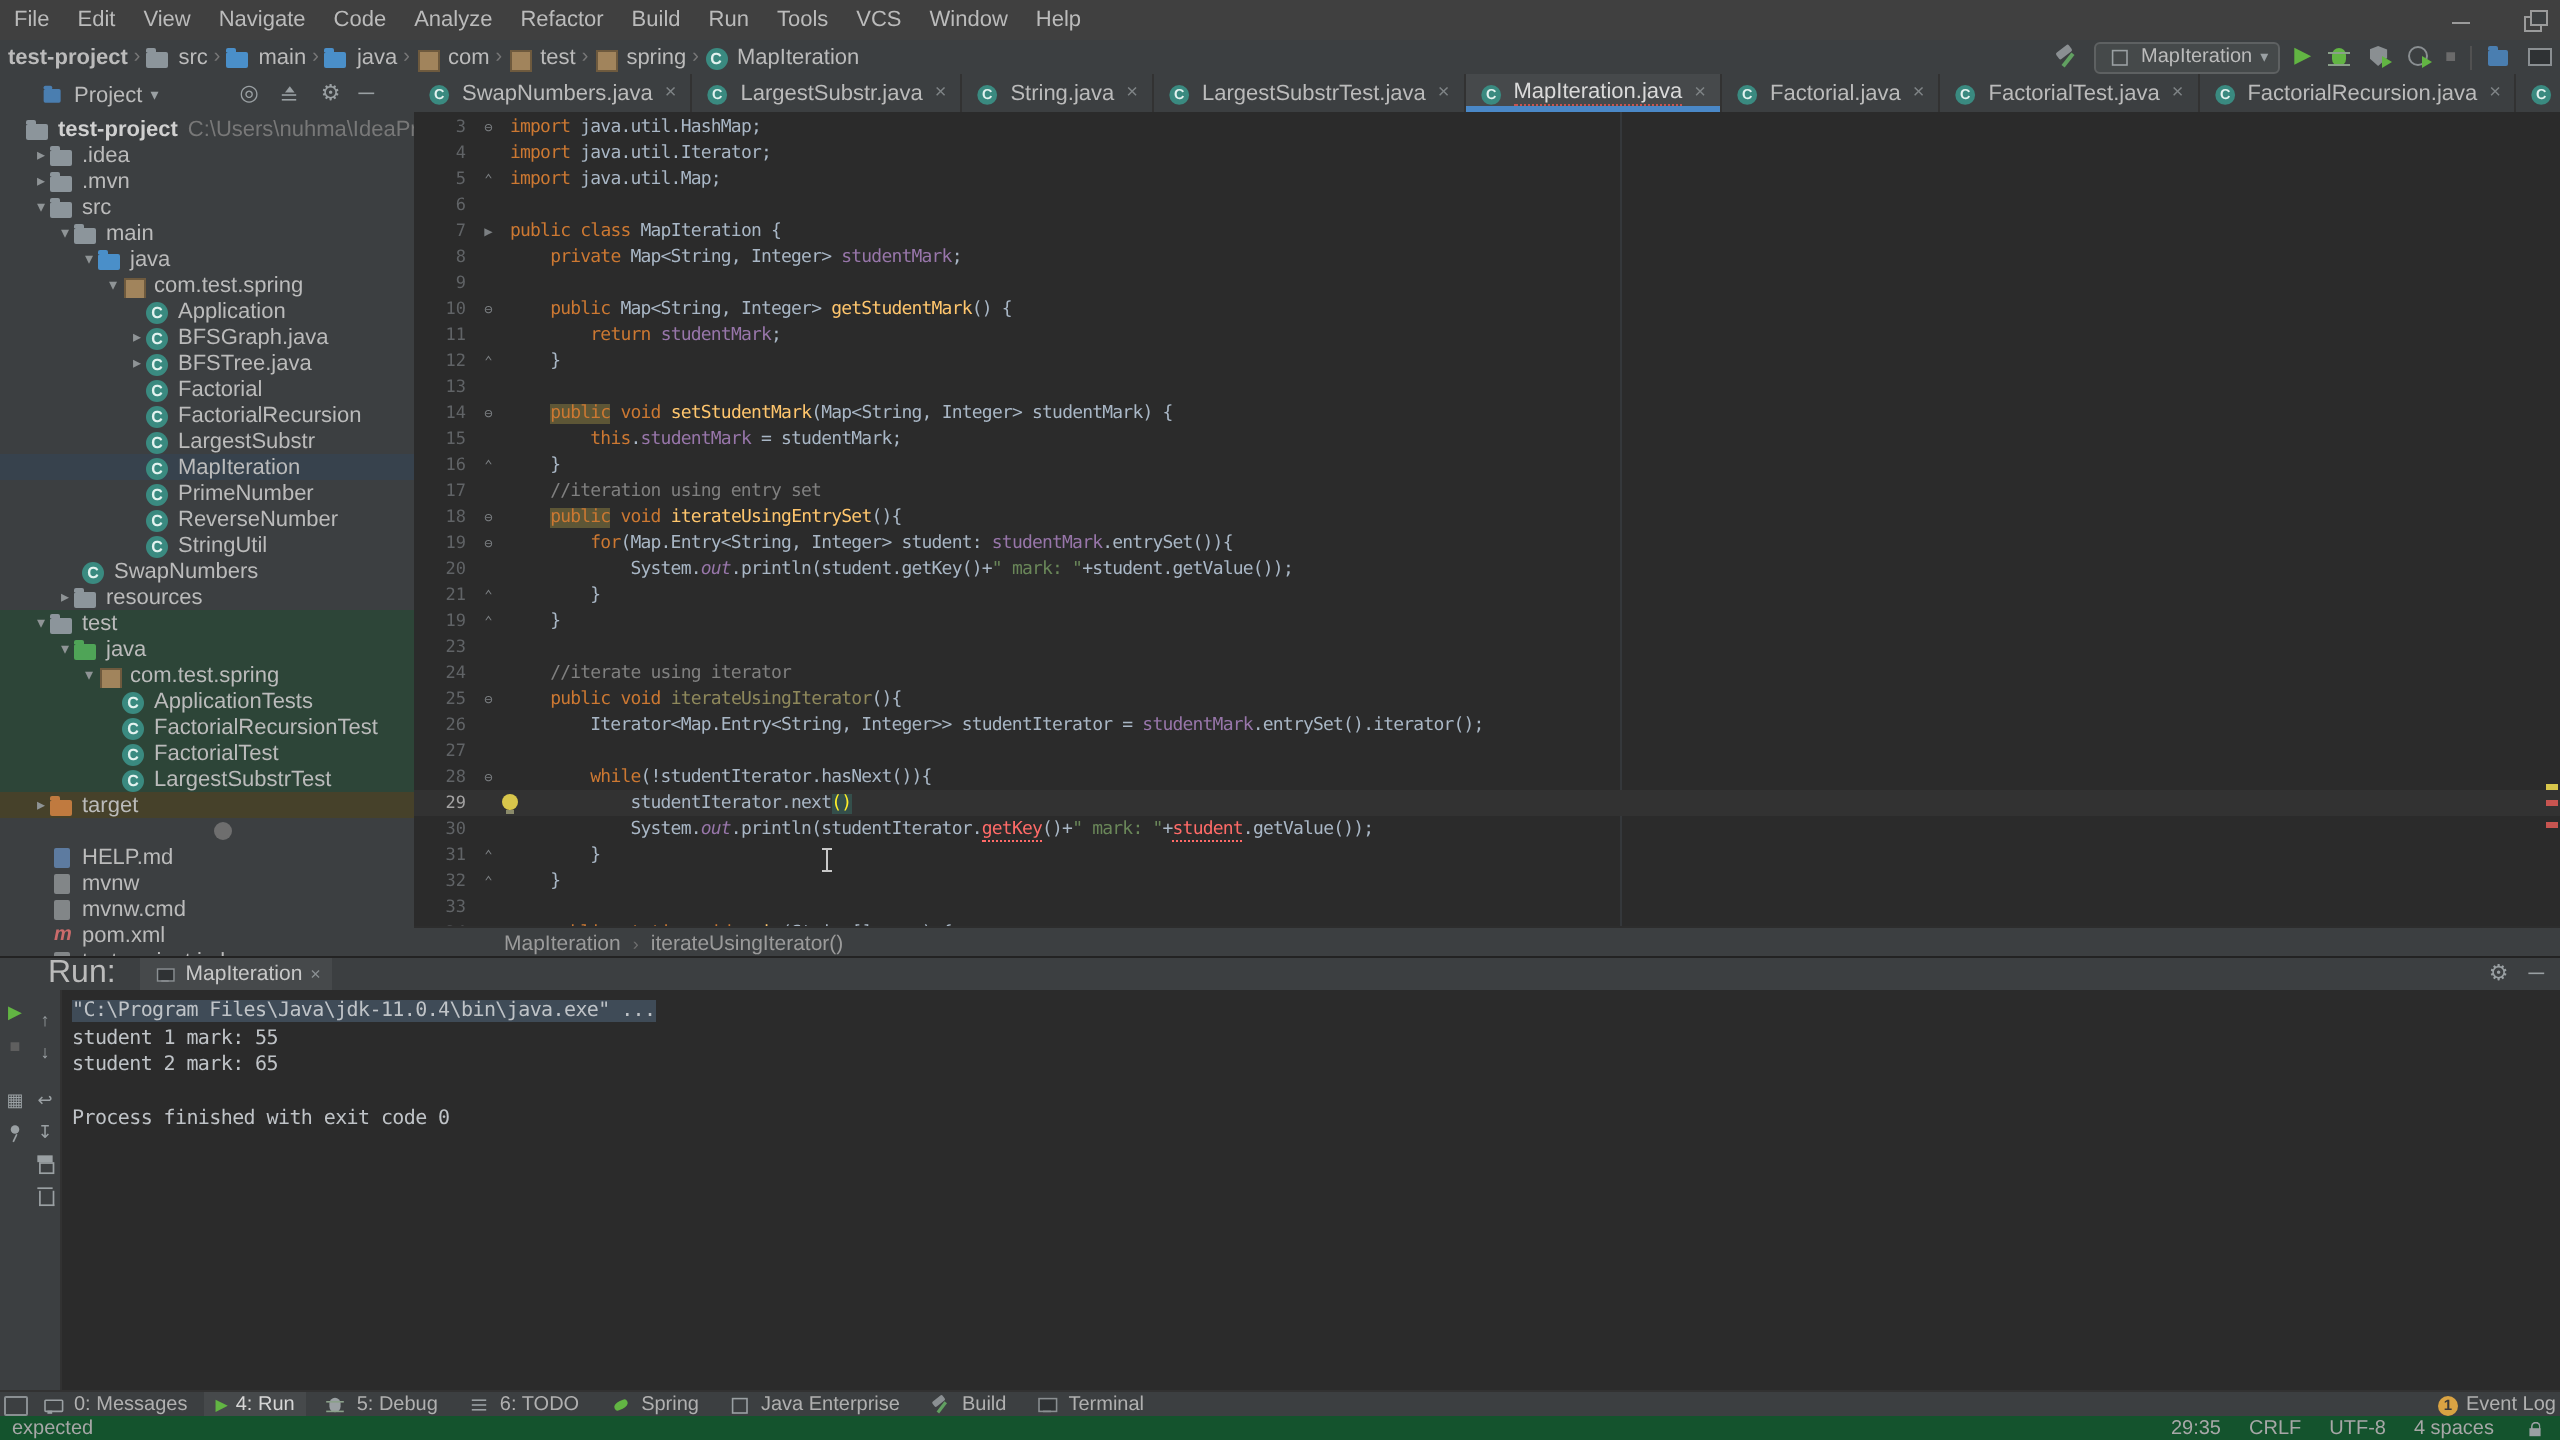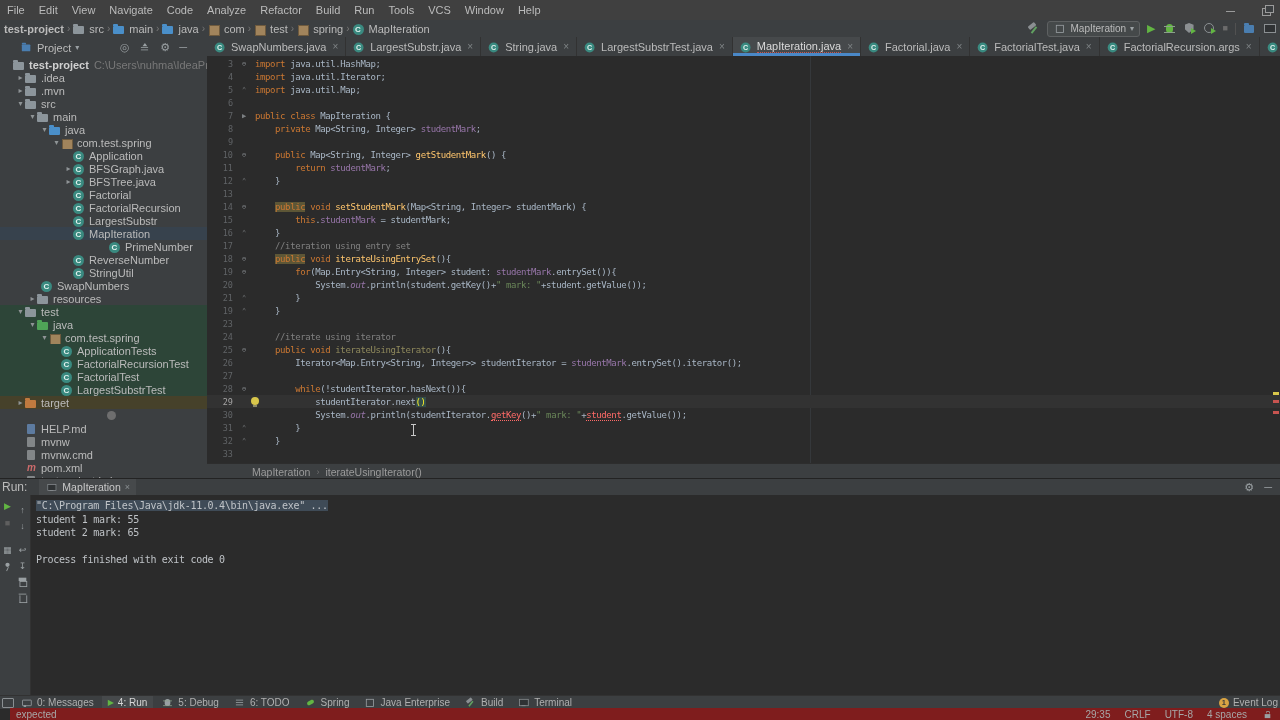--- a/index.html
+++ b/index.html
@@ -120,21 +120,21 @@
   #ibeam{position:absolute;left:203px;top:368px;width:7px;height:12px;}
   #ibeam::before{content:"";position:absolute;left:3px;top:1px;width:1px;height:10px;background:#c8c8c8;}
   #ibeam::after{content:"";position:absolute;left:1px;top:0;width:5px;height:1px;background:#c8c8c8;box-shadow:0 11px 0 #c8c8c8;}
 
   
   #ecrumbs{position:absolute;left:207px;top:463px;right:0;height:15px;background:#3c3f41;border-top:1px solid #2d2d2d;display:flex;align-items:center;padding-left:45px;gap:6px;color:#9b9b9b;font-size:10.5px;}
 
   
   #runpanel{position:absolute;left:0;top:478px;right:0;height:217px;background:#2b2b2b;border-top:1px solid #232323;}
   #runhead{position:absolute;left:0;top:0;right:0;height:16px;background:#3c3f41;display:flex;align-items:center;}
-  #runlabel{padding-left:2px;color:#bbbbbb;font-size:12px;}
+  #runlabel{padding-left:2px;color:#bbbbbb;font-size:16px;margin-left:22px;}
   .runtab{display:flex;align-items:center;gap:4px;margin-left:12px;padding:0 6px;height:16px;background:#46494b;color:#c8c8c8;font-size:10.5px;}
   #runhead-right{margin-left:auto;display:flex;gap:10px;padding-right:8px;color:#9aa0a3;font-size:11px;align-items:center;}
   #runstrip{position:absolute;left:0;top:16px;width:30px;bottom:0;background:#3c3f41;border-right:1px solid #323232;}
   .stripcol{position:absolute;top:4px;display:flex;flex-direction:column;gap:4px;align-items:center;}
   .stripcol.a{left:0;width:15px;}
   .stripcol.b{left:15px;width:15px;top:8px;gap:3px;}
   .sico{width:13px;height:13px;display:flex;align-items:center;justify-content:center;font-size:9px;color:#9aa0a3;}
   #console{position:absolute;left:30px;top:16px;right:0;bottom:0;font-family:"DejaVu Sans Mono","Liberation Mono",monospace;font-size:10px;letter-spacing:-0.3px;color:#bfc3c7;padding:5px 0 0 6px;}
   .conline{height:13.5px;white-space:pre;}
   .conline .seltext{background:#3f4b57;}
@@ -142,21 +142,21 @@
   
   #twbar{position:absolute;left:0;top:695px;right:0;height:13px;background:#3c3f41;border-top:1px solid #323232;display:flex;align-items:center;gap:2px;padding-left:14px;font-size:10px;color:#b0b0b0;}
   .twitem{display:flex;align-items:center;gap:4px;padding:0 6px;height:13px;}
   .twitem.active{background:#46494b;color:#d6d6d6;}
   .twitem .ci{transform:scale(.8);}
   #twswitch{position:absolute;left:2px;top:2px;width:10px;height:8px;border:1px solid #8a8f92;border-radius:1px;}
   #eventlog{position:absolute;right:2px;display:flex;align-items:center;gap:4px;}
   .badge{display:inline-block;width:10px;height:10px;border-radius:50%;background:#d9a343;color:#3a3a3a;font-size:7.5px;font-weight:bold;text-align:center;line-height:10px;}
 
   
-  #statusbar{position:absolute;left:0;top:708px;right:0;height:12px;background:#7f1d1d;display:flex;align-items:center;font-size:10px;color:#a7a7a7;padding:0 6px;margin-left:10px;}
+  #statusbar{position:absolute;left:0;top:708px;right:0;height:12px;background:#14532d;display:flex;align-items:center;font-size:10px;color:#a7a7a7;padding:0 6px;}
   #sb-right{margin-left:auto;display:flex;align-items:center;gap:14px;}
   .tab-label{display:inline-block;}
 </style>
 </head>
 <body>
 
 <div id="app">
 
   <div id="titlebar">
     <div class="menubar" id="menubar" style="display:flex;">
@@ -316,21 +316,21 @@
         <div class="trow" style="padding-left: 64px;">
           <span class="arrow"></span>
           <span class="tico cls"></span>
           <span class="tlabel">LargestSubstr</span>
         </div>
         <div class="trow sel" style="padding-left: 64px;">
           <span class="arrow"></span>
           <span class="tico cls"></span>
           <span class="tlabel">MapIteration</span>
         </div>
-        <div class="trow" style="padding-left: 100px;">
+        <div class="trow" style="padding-left: 64px;">
           <span class="arrow"></span>
           <span class="tico cls"></span>
           <span class="tlabel">PrimeNumber</span>
         </div>
         <div class="trow" style="padding-left: 64px;">
           <span class="arrow"></span>
           <span class="tico cls"></span>
           <span class="tlabel">ReverseNumber</span>
         </div>
         <div class="trow" style="padding-left: 64px;">
@@ -452,21 +452,21 @@
         <span class="tab-label">Factorial.java</span>
         <span class="close">×</span>
       </div>
       <div class="etab">
         <span class="tico cls"></span>
         <span class="tab-label">FactorialTest.java</span>
         <span class="close">×</span>
       </div>
       <div class="etab">
         <span class="tico cls"></span>
-        <span class="tab-label">FactorialRecursion.args</span>
+        <span class="tab-label">FactorialRecursion.java</span>
         <span class="close">×</span>
       </div>
       <div class="etab">
         <span class="tico cls"></span>
       </div>
     </div>
 
   <div id="editor">
     <div id="wrapguide"></div>
     <div id="lines">

